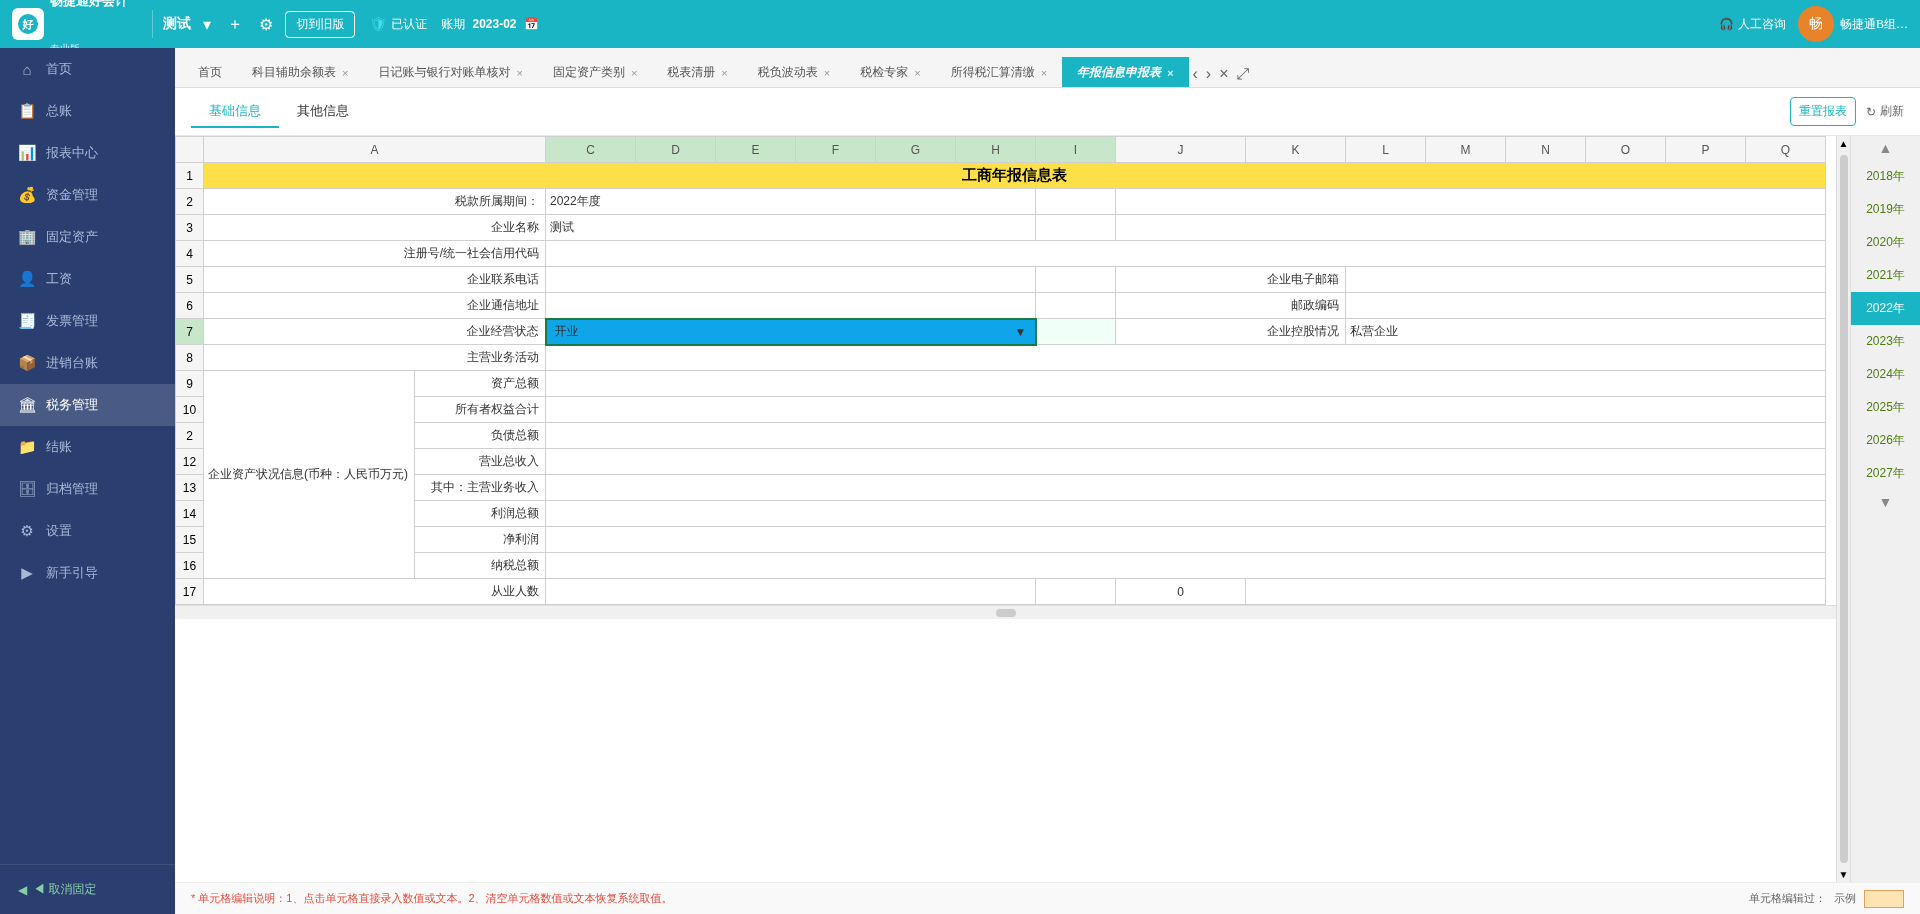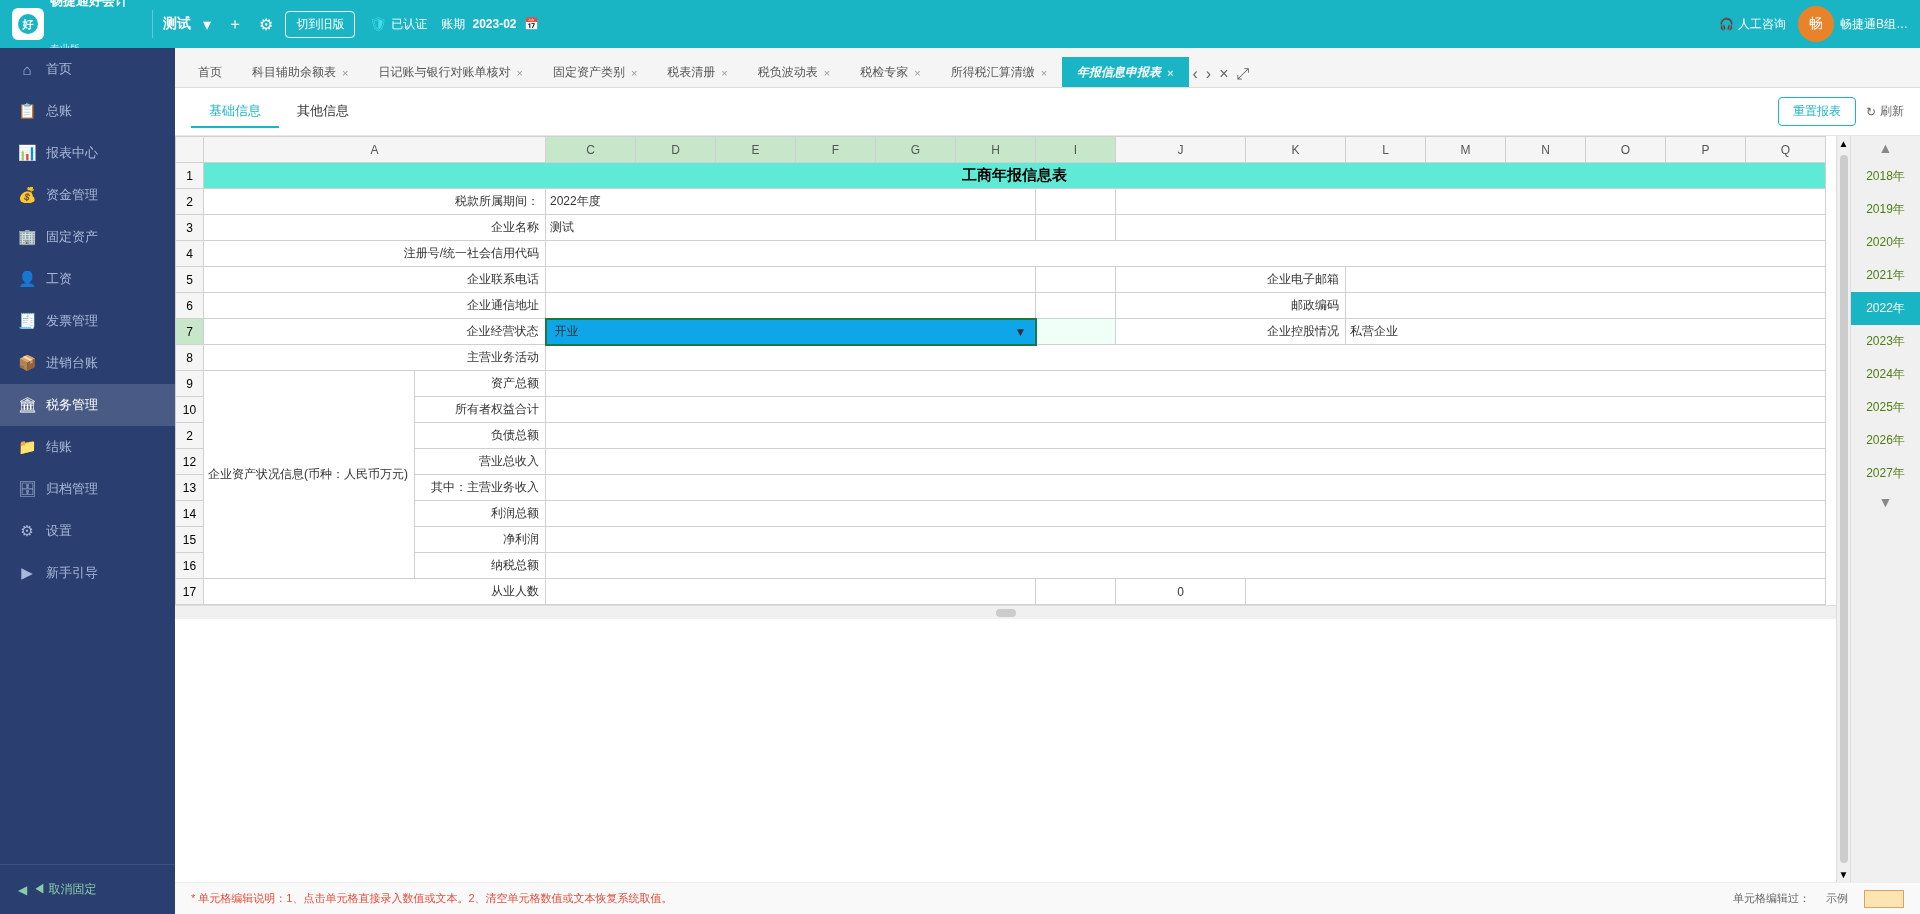--- a/index.html
+++ b/index.html
@@ -39,47 +39,47 @@
     .tab.active { background: white; border-color: #ddd; color: #1ab5c4; font-weight: bold; border-bottom: 1px solid white; margin-bottom: -1px; font-style: italic; }
     .tab-close { font-size: 11px; color: #999; cursor: pointer; }
     .tab-nav-btn { background: none; border: none; font-size: 16px; cursor: pointer; color: #666; padding: 4px; }
 
     
     .toolbar { height: 48px; background: white; display: flex; align-items: center; padding: 0 16px; border-bottom: 1px solid #e8e8e8; }
     .sub-tabs { display: flex; gap: 0; }
     .sub-tab { padding: 6px 18px; cursor: pointer; font-size: 13px; color: #333; border-bottom: 2px solid transparent; }
     .sub-tab.active { color: #1ab5c4; border-bottom-color: #1ab5c4; }
     .toolbar-right { margin-left: auto; display: flex; gap: 10px; align-items: center; }
-    .reset-btn { border: 1px solid #1ab5c4; color: #1ab5c4; background: white; padding: 5px 14px; border-radius: 4px; cursor: pointer; font-size: 12px; }
+    .reset-btn { border: 1px solid #1ab5c4; color: #1ab5c4; background: white; padding: 5px 8px; border-radius: 4px; cursor: pointer; font-size: 12px; }
     .refresh-btn { background: none; border: none; color: #666; font-size: 12px; cursor: pointer; display: flex; align-items: center; gap: 4px; }
 
     
     .spreadsheet-container { flex: 1; display: flex; overflow: hidden; position: relative; }
     .spreadsheet-main { flex: 1; overflow: auto; }
     .year-panel { width: 70px; background: #f0f0f0; display: flex; flex-direction: column; align-items: center; border-left: 1px solid #ddd; flex-shrink: 0; }
     .year-nav-btn { background: none; border: none; font-size: 14px; cursor: pointer; color: #888; padding: 4px; width: 100%; text-align: center; }
     .year-item { width: 100%; text-align: center; padding: 8px 4px; font-size: 12px; color: #4d7c0f; cursor: pointer; }
     .year-item.active { background: #1ab5c4; color: white; border-radius: 0; }
 
     
     .grid-wrapper { min-width: 100%; }
     table { border-collapse: collapse; table-layout: fixed; }
     table th, table td { border: 1px solid #d0d0d0; font-size: 12px; padding: 0 4px; height: 26px; white-space: nowrap; overflow: hidden; }
     table th { background: #f5f5f5; text-align: center; font-weight: normal; color: #555; }
     .col-header { background: #f5f5f5; text-align: center; font-weight: normal; }
     .row-header { background: #f5f5f5; text-align: center; font-weight: normal; width: 28px; min-width: 28px; }
-    .cell-title { text-align: center; font-size: 15px; font-weight: bold; background: #5eead4; }
+    .cell-title { text-align: center; font-size: 15px; font-weight: bold; background: #fde047; }
     .cell-label { text-align: right; padding-right: 6px; color: #333; background: white; }
     .cell-value { background: white; color: #333; }
     .cell-selected { border: 2px solid #1a7a40; background: #0ea5e9; }
     .cell-header-selected { background: #c8e6c9; }
     .cell-dropdown { display: flex; align-items: center; justify-content: space-between; padding: 0 4px; }
     .scroll-bar-h { height: 14px; background: #f0f0f0; border-top: 1px solid #ddd; display: flex; align-items: center; padding: 0 4px; }
     .status-bar { height: 32px; background: #f9f9f9; border-top: 1px solid #eee; display: flex; align-items: center; padding: 0 16px; font-size: 11px; color: #666; }
-    .status-right { margin-left: auto; display: flex; align-items: center; gap: 16px; }
+    .status-right { margin-left: auto; display: flex; align-items: center; gap: 8px; }
     .example-cell { width: 40px; height: 18px; background: #fce4b3; border: 1px solid #e0a060; display: inline-block; }
   </style>
 </head>
 <body>
 
 <div class="app-container">
 
   <div class="top-bar">
     <div class="logo-area">
       <div class="logo-icon">
@@ -112,21 +112,21 @@
     </div>
     <div class="top-bar-right">
       <div class="service-btn">
         <span>🎧</span>
         <span>人工咨询</span>
       </div>
       <div style="display:flex;align-items:center;gap:6px;">
         <div class="user-avatar">
           <span style="color:white;font-size:14px;">畅</span>
         </div>
-        <span style="color:white;font-size:12px;">畅捷通B组…</span>
+        <span style="color:white;font-size:12px;font-family:Liberation Serif, serif;">畅捷通B组…</span>
       </div>
     </div>
   </div>
 
   <div class="main-area">
 
     <div class="sidebar">
       <div class="sidebar-scroll">
         <div class="sidebar-item">
           <span class="sidebar-icon">⌂</span>

